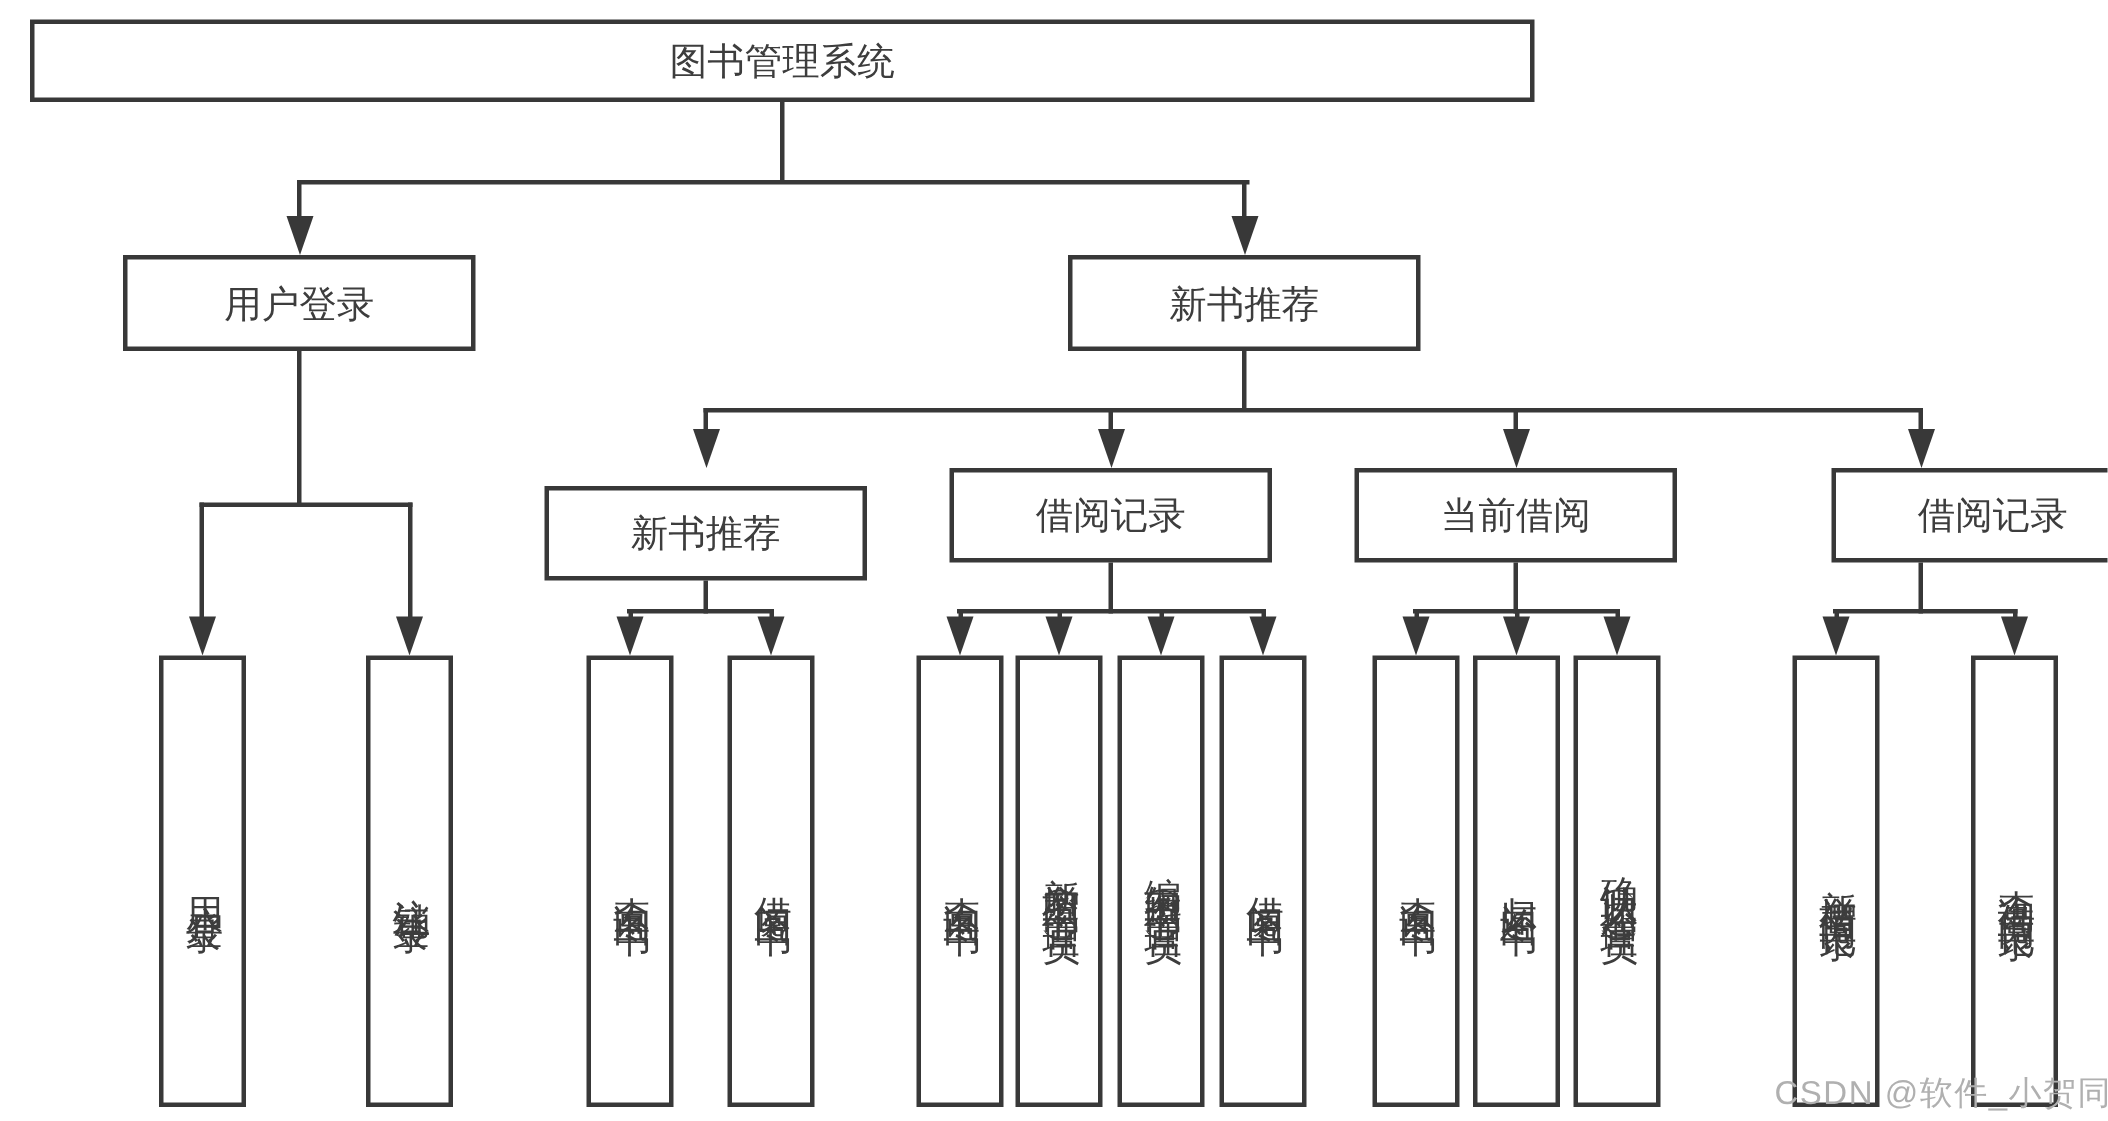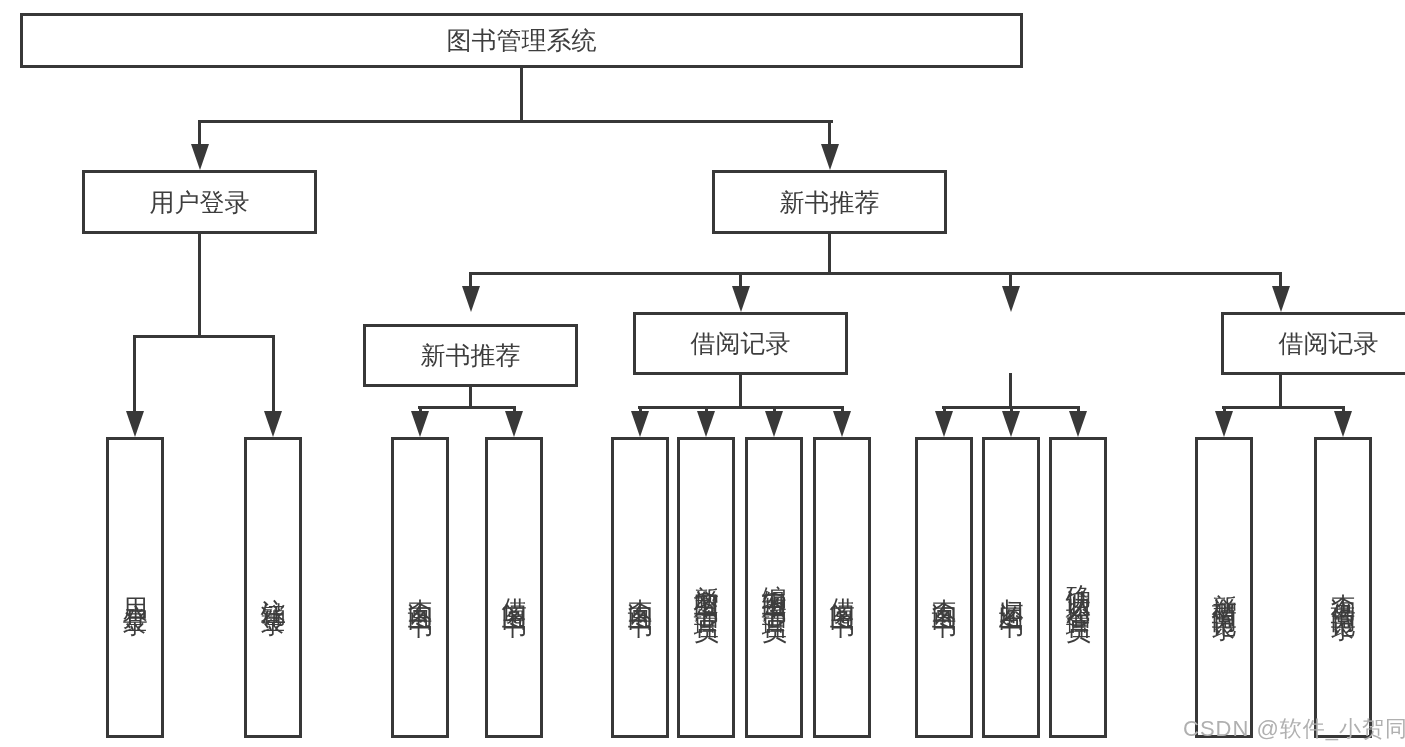--- a/index.html
+++ b/index.html
@@ -134,20 +134,23 @@
   <div class="node" style="left:712px;top:170px;width:235px;height:64px;">
     <span>新书推荐</span>
   </div>
 
   <div class="node" style="left:363px;top:324px;width:215px;height:63px;">
     <span>新书推荐</span>
   </div>
   <div class="node" style="left:633px;top:312px;width:215px;height:63px;">
     <span>借阅记录</span>
   </div>
+  <div class="node" style="left:903px;top:312px;width:215px;height:63px;">
+    <span>当前借阅</span>
+  </div>
   <div class="node" style="left:1173px;top:312px;width:215px;height:63px;margin-left:48px;">
     <span>借阅记录</span>
   </div>
 
   <div class="node leaf" style="left:106px;top:437px;width:58px;height:301px;">
     <span>用户登录</span>
   </div>
   <div class="node leaf" style="left:244px;top:437px;width:58px;height:301px;">
     <span>注销登录</span>
   </div>

